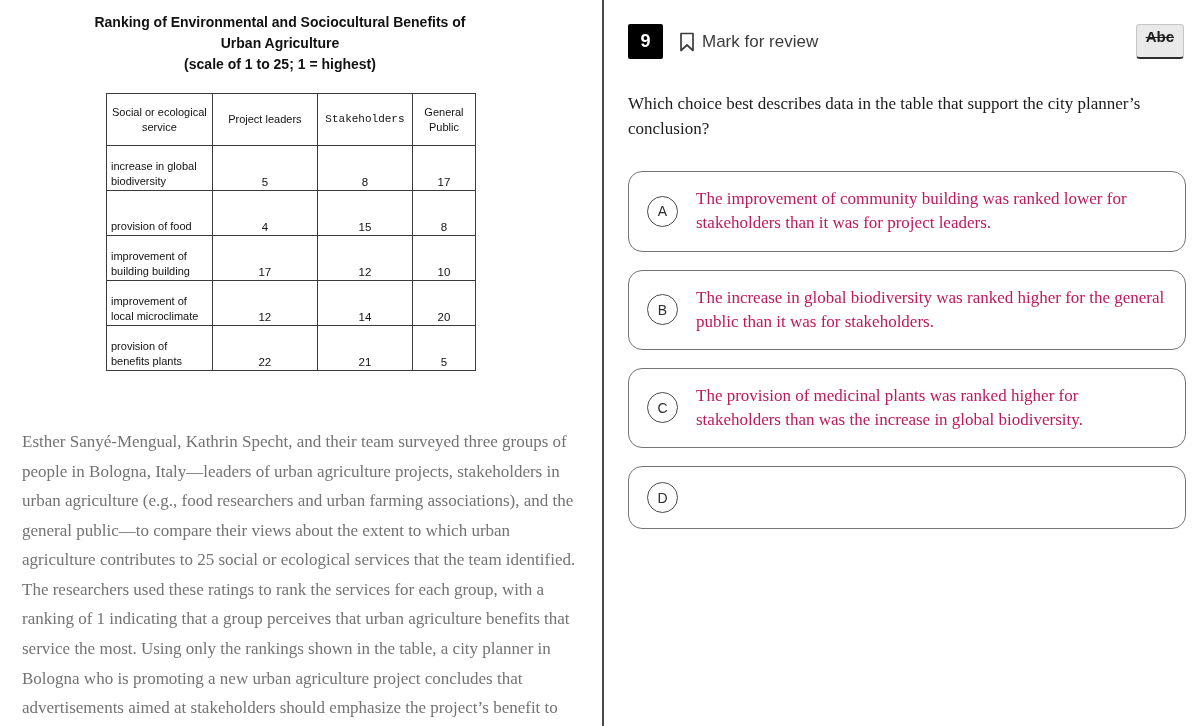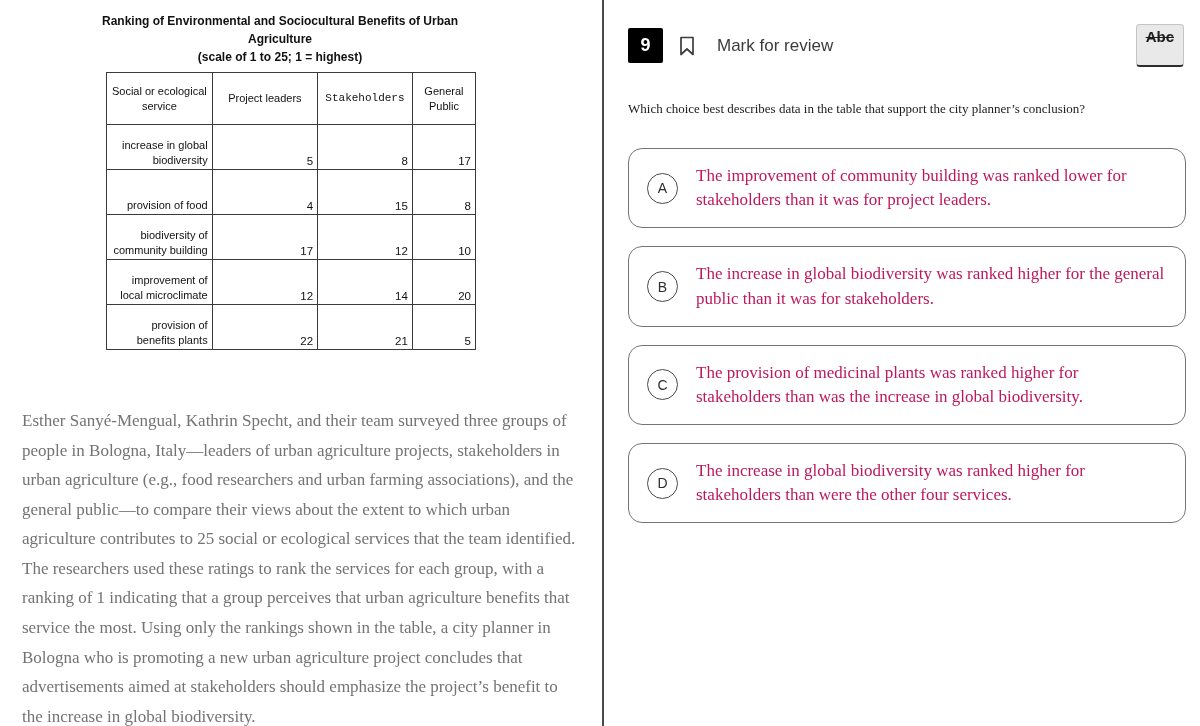--- a/index.html
+++ b/index.html
@@ -5,45 +5,45 @@
   * { box-sizing: border-box; margin: 0; padding: 0; }
   html, body { width: 1200px; height: 726px; background: #ffffff; }
   body { font-family: "Liberation Sans", sans-serif; color: #1a1a1a; overflow: hidden; }
 
   .page { display: flex; width: 1200px; height: 726px; position: relative; }
 
   
   .left-panel { width: 604px; height: 726px; padding: 12px 20px 0 22px; }
 
   .table-block { margin-left: 62px; width: 392px; }
-  .table-title { text-align: center; font-size: 12px; font-weight: 600; color: #111; line-height: 1.5; margin-bottom: 6px; width: 372px; margin-left: 10px; }
+  .table-title { text-align: center; font-size: 14px; font-weight: 600; color: #111; line-height: 1.5; margin-bottom: 18px; width: 372px; margin-left: 10px; }
   table.rankings { border-collapse: collapse; width: 370px; margin-left: 22px; font-size: 11px; color: #111; }
   table.rankings th, table.rankings td { border: 1px solid #3a3a3a; padding: 2px 4px; }
   table.rankings th { font-weight: 400; text-align: center; vertical-align: middle; height: 52px; line-height: 1.35; }
-  table.rankings td { height: 45px; text-align: right; }
+  table.rankings td { height: 45px; }
   td.svc { width: 112px; text-align: left; vertical-align: bottom; line-height: 1.3; padding-bottom: 4px; }
   td.num { text-align: center; vertical-align: bottom; padding-bottom: 5px; font-size: 11.5px; }
   th.c1 { width: 112px; margin-left: 40px; } th.c2 { width: 117px; } th.c3 { width: 96px; font-family: Liberation Mono, monospace; } th.c4 { width: 66px; }
 
   .passage { margin-top: 56px; width: 560px; font-family: "Liberation Serif", serif; font-size: 17px; line-height: 1.74; color: #737373; }
 
   
   .divider { width: 2px; background: #4a4a4a; height: 726px; flex-shrink: 0; }
 
   
   .right-panel { flex: 1; padding: 24px 14px 0 24px; }
 
   .q-header { display: flex; align-items: center; }
   .q-number { width: 35px; height: 35px; background: #000; color: #fff; font-size: 18px; font-weight: 700; display: flex; align-items: center; justify-content: center; border-radius: 2px; }
-  .mark-review { display: flex; align-items: center; gap: 22px; background: transparent; border: none; margin-left: 16px; font-family: "Liberation Sans", sans-serif; font-size: 17px; color: #3c3c3c; cursor: pointer; }
+  .mark-review { display: flex; align-items: center; gap: 7px; background: transparent; border: none; margin-left: 16px; font-family: "Liberation Sans", sans-serif; font-size: 17px; color: #3c3c3c; cursor: pointer; }
   .bookmark { display: inline-flex; align-items: center; }
-  .abc-toggle { margin-left: auto; margin-right: 2px; background: #e9e9e9; border: 1px solid #c4c4c4; border-bottom: 2px solid #2d2d2d; border-radius: 4px; padding: 3px 9px 20px; font-family: "Liberation Sans", sans-serif; font-size: 15px; font-weight: 600; color: #1d1d1d; cursor: pointer; }
+  .abc-toggle { margin-left: auto; margin-right: 2px; background: #e9e9e9; border: 1px solid #c4c4c4; border-bottom: 2px solid #2d2d2d; border-radius: 4px; padding: 3px 9px 12px; font-family: "Liberation Sans", sans-serif; font-size: 15px; font-weight: 600; color: #1d1d1d; cursor: pointer; }
   .abc-toggle span { text-decoration: line-through; }
 
-  .stem { margin-top: 32px; width: 556px; font-family: "Liberation Serif", serif; font-size: 13px; line-height: 1.48; color: #1b1b1b; }
+  .stem { margin-top: 32px; width: 556px; font-family: "Liberation Serif", serif; font-size: 17px; line-height: 1.48; color: #1b1b1b; }
 
   .options { margin-top: 30px; display: flex; flex-direction: column; gap: 18px; width: 558px; }
   .option { display: flex; align-items: center; gap: 18px; border: 1px solid #757575; border-radius: 14px; padding: 15px 18px; background: #fff; cursor: pointer; }
   .opt-letter { width: 31px; height: 31px; border: 1px solid #4a4a4a; border-radius: 50%; display: flex; align-items: center; justify-content: center; font-family: "Liberation Sans", sans-serif; font-size: 14px; color: #2d2d2d; flex-shrink: 0; }
   .opt-text { font-family: "Liberation Serif", serif; font-size: 17px; line-height: 1.42; color: #be185d; }
 </style>
 </head>
 <body>
 
 <div class="page">
@@ -70,21 +70,21 @@
             <td class="num">8</td>
             <td class="num">17</td>
           </tr>
           <tr>
             <td class="svc">provision of food</td>
             <td class="num">4</td>
             <td class="num">15</td>
             <td class="num">8</td>
           </tr>
           <tr>
-            <td class="svc">biodiversity of community building</td>
+            <td class="svc">improvement of building building</td>
             <td class="num">17</td>
             <td class="num">12</td>
             <td class="num">10</td>
           </tr>
           <tr>
             <td class="svc">improvement of local microclimate</td>
             <td class="num">12</td>
             <td class="num">14</td>
             <td class="num">20</td>
           </tr>
@@ -128,18 +128,17 @@
       <div class="option">
         <span class="opt-letter">B</span>
         <span class="opt-text">The increase in global biodiversity was ranked higher for the general public than it was for stakeholders.</span>
       </div>
       <div class="option">
         <span class="opt-letter">C</span>
         <span class="opt-text">The provision of medicinal plants was ranked higher for stakeholders than was the increase in global biodiversity.</span>
       </div>
       <div class="option">
         <span class="opt-letter">D</span>
-        <span class="opt-text">The increase in global biodiversity was ranked higher for stakeholders than were the other four services.</span>
       </div>
     </div>
   </div>
 
 </div>
 
 </body></html>

